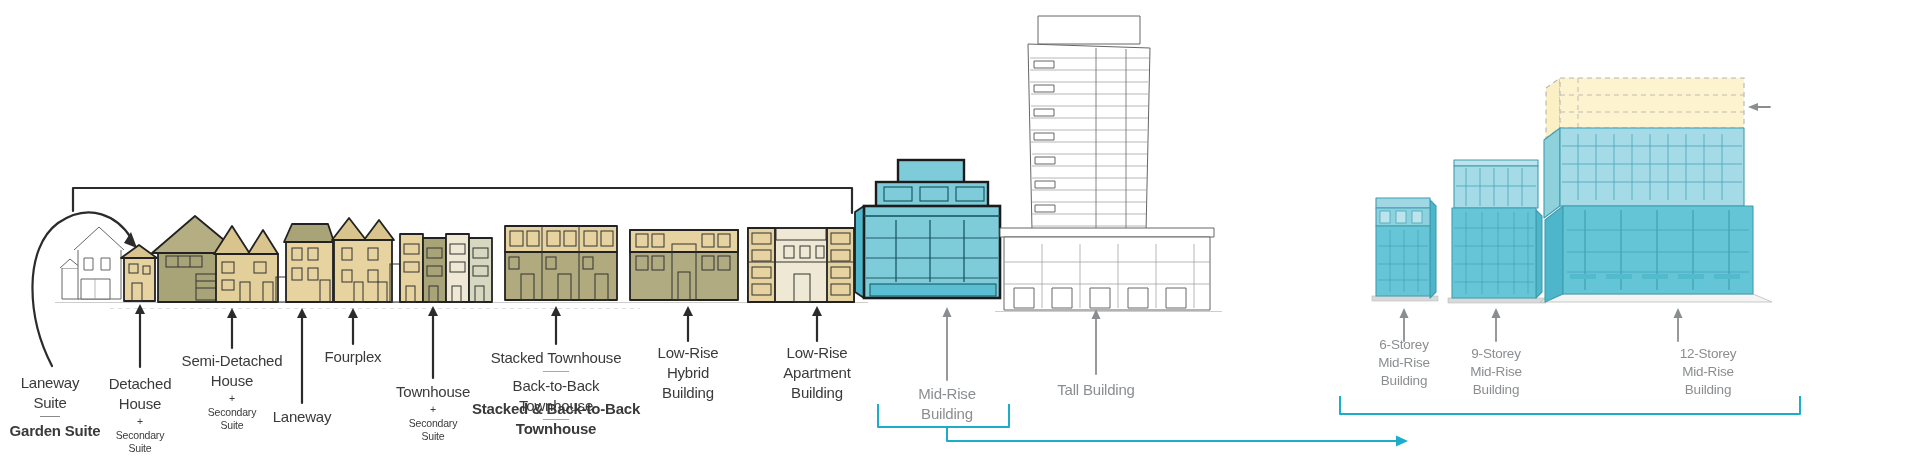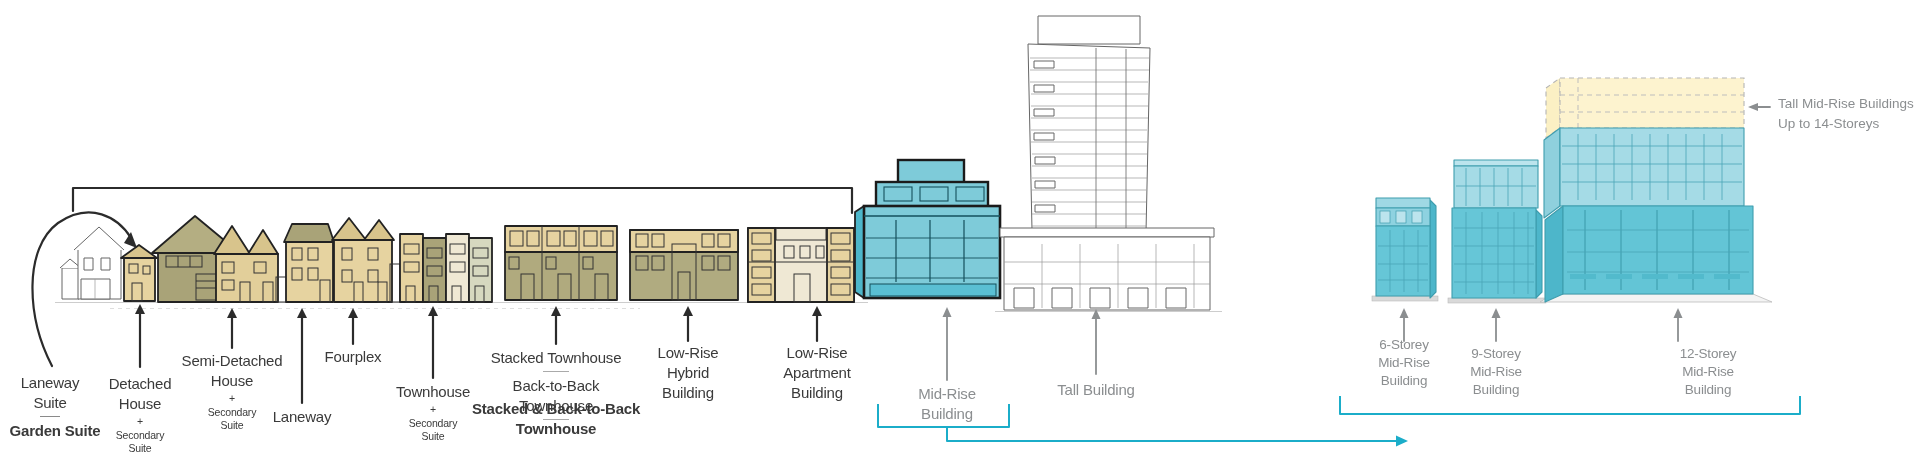--- a/index.html
+++ b/index.html
@@ -425,17 +425,15 @@
 <div class="lbl gray small" style="left:1404px;top:336px;">6-Storey
 Mid-Rise
 Building</div>
 <div class="lbl gray small" style="left:1496px;top:345px;">9-Storey
 Mid-Rise
 Building</div>
 <div class="lbl gray small" style="left:1708px;top:345px;">12-Storey
 Mid-Rise
 Building</div>
 
-<div class="note" style="left:1778px;top:94px;">Tall Mid-Rise Buildings
-Up to 14-Storeys</div>
 
 
 </div>
 
 </body></html>

